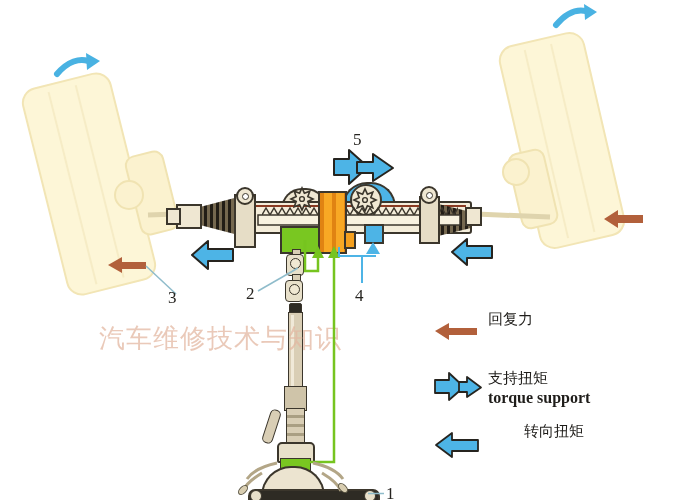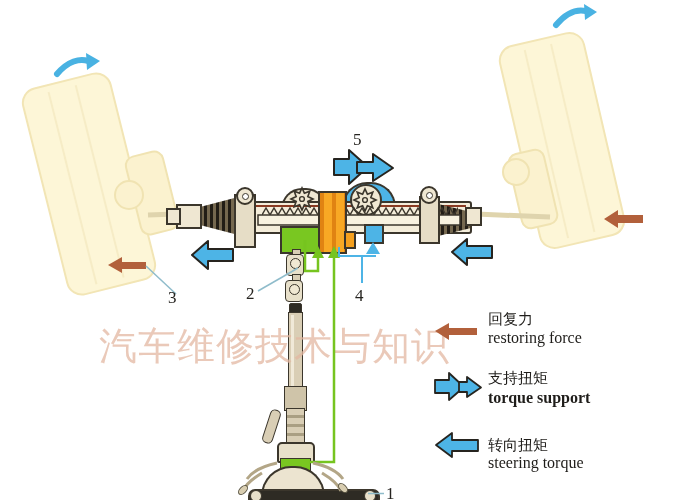--- a/index.html
+++ b/index.html
@@ -18,21 +18,21 @@
   .boot{position:absolute;z-index:4;background:repeating-linear-gradient(90deg,#221d16 0 3px,#75684f 3px 6px);}
   .bracket-slab{position:absolute;background:#e6ddc6;border:2px solid #3b362c;z-index:5;}
   .bracket-ring{position:absolute;width:14px;height:14px;background:#efe7d2;border:2px solid #3b362c;
         border-radius:50%;z-index:5;}
   .bracket-ring:after{content:"";position:absolute;left:4px;top:4px;width:5px;height:5px;border-radius:50%;
         background:#fff;border:1px solid #3b362c;}
   .endblock{position:absolute;background:#efe7d2;border:2px solid #3b362c;z-index:4;}
   .sensor{position:absolute;border:2px solid #3b362c;z-index:5;}
   
   .col-part{position:absolute;border:1.5px solid #3b362c;background:#d9ceb5;z-index:5;}
-  .watermark{position:absolute;left:99px;top:321px;font-size:38px;letter-spacing:1px;color:#e3b8a2;
+  .watermark{position:absolute;left:99px;top:321px;font-size:26px;letter-spacing:1px;color:#e3b8a2;
         opacity:.75;z-index:6;white-space:nowrap;font-family:"Liberation Serif",serif;}
   svg.layer{position:absolute;left:0;top:0;z-index:7;}
   svg.mid{z-index:4;}
   svg.base{z-index:1;}
   .callout{position:absolute;font-size:17px;color:#262420;z-index:8;line-height:1;}
   .legend-zh{position:absolute;left:488px;font-size:15px;color:#1f1d1a;z-index:8;line-height:1.2;
         font-family:"Liberation Serif",serif;}
   .legend-en{position:absolute;left:488px;font-size:16px;color:#1f1d1a;z-index:8;line-height:1.2;
         font-family:"Liberation Serif",serif;}
 </style>
@@ -163,19 +163,17 @@
     <polygon points="436,445 452,433 452,440 478,440 478,451 452,451 452,457" fill="#4db4e6" stroke="#26241f" stroke-width="1.8" stroke-linejoin="round"></polygon>
   </svg>
 
   <div class="callout" style="left:353px;top:131px;">5</div>
   <div class="callout" style="left:246px;top:285px;">2</div>
   <div class="callout" style="left:168px;top:289px;">3</div>
   <div class="callout" style="left:355px;top:287px;">4</div>
   <div class="callout" style="left:386px;top:485px;">1</div>
 
   <div class="legend-zh" style="top:310px;">回复力</div>
-  <div class="legend-en" style="top:328px;">restoring force</div>
   <div class="legend-zh" style="top:369px;text-align:right;">支持扭矩</div>
   <div class="legend-en" style="top:388px;font-weight:bold;">torque support</div>
-  <div class="legend-zh" style="top:436px;">转向扭矩</div>
-  <div class="legend-en" style="top:453px;">steering torque</div>
+  <div class="legend-zh" style="top:422px;margin-left:36px;">转向扭矩</div>
 
 </div>
 
 </body></html>

